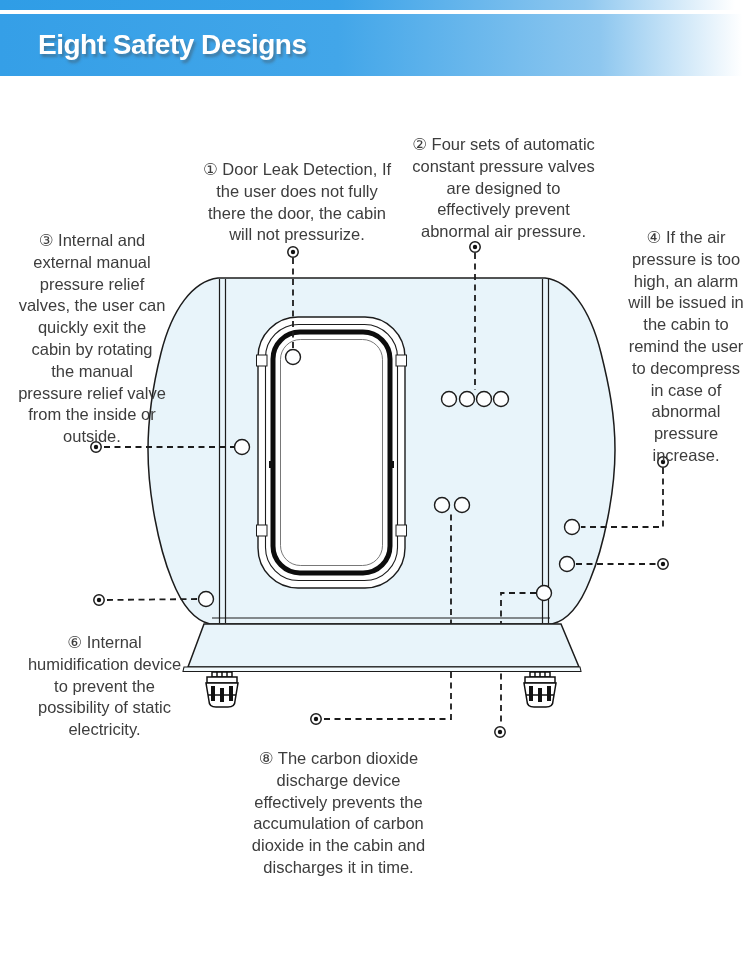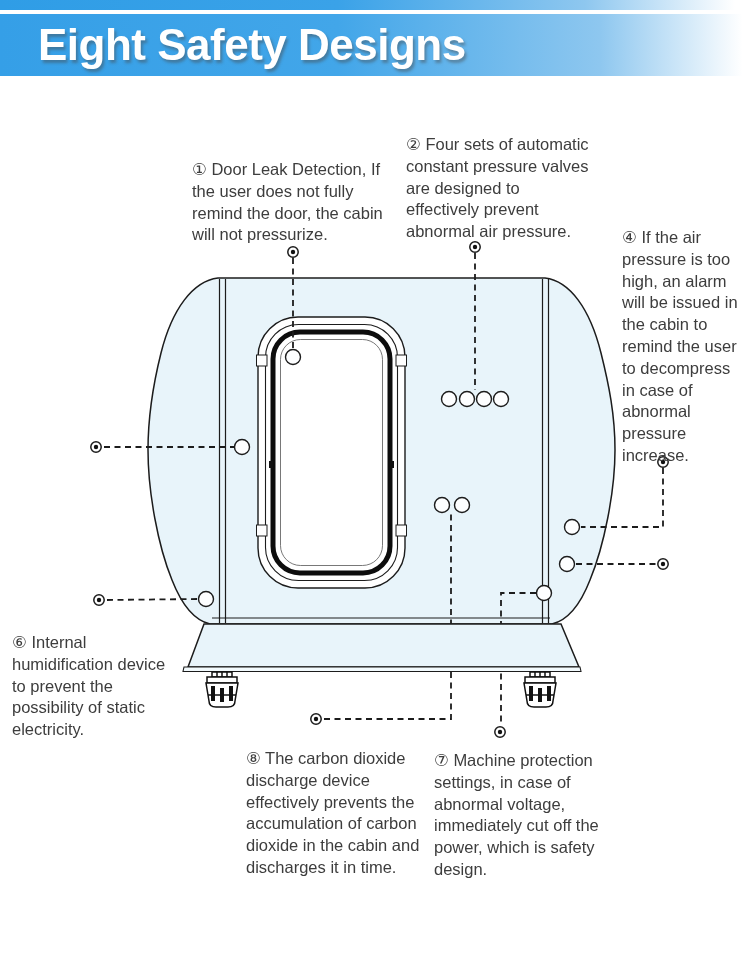--- a/index.html
+++ b/index.html
@@ -14,32 +14,33 @@
   .header-stripe{
     position:absolute;left:0;top:0;width:750px;height:10px;
     background:linear-gradient(90deg,#2f9de6 0%,#3aa2e8 45%,#8ec7ef 78%,#ffffff 98%);
   }
   .header-bar{
     position:absolute;left:0;top:14px;width:750px;height:62px;
     background:linear-gradient(90deg,#359fe7 0%,#42a6e9 45%,#8ec7ef 80%,#ffffff 99%);
   }
   .header-title{
     position:absolute;left:38px;top:14px;height:62px;line-height:62px;
-    font-size:44px;font-weight:700;color:#ffffff;letter-spacing:-0.5px;
+    font-size:28px;font-weight:700;color:#ffffff;letter-spacing:-0.5px;
     text-shadow:2px 3px 3px rgba(70,70,70,0.45);
     white-space:nowrap;
   }
   
   .diagram-svg{position:absolute;left:0;top:0;width:750px;height:958px;}
   
   .callout{
     position:absolute;
     color:#3d3d3d;
     font-size:16.5px;line-height:21.8px;
     white-space:pre-line;
+    text-align:center;
   }
 </style>
 </head>
 <body>
 
 <div class="page">
 
   <div class="header-stripe"></div>
   <div class="header-bar"></div>
   <div class="header-title">Eight Safety Designs</div>
@@ -180,49 +181,53 @@
         <rect x="529" y="686" width="4" height="15" fill="#111" stroke="none"></rect>
         <rect x="538" y="688" width="4" height="14" fill="#111" stroke="none"></rect>
         <rect x="547" y="686" width="4" height="15" fill="#111" stroke="none"></rect>
         <line x1="526" y1="695" x2="554" y2="695"></line>
       </g>
     </g>
   </svg>
 
   <div class="callout" style="left:192px;top:159px;width:210px;">① Door Leak Detection, If
 the user does not fully
-remind the door, the cabin
+there the door, the cabin
 will not pressurize.</div>
   <div class="callout" style="left:406px;top:134px;width:195px;">② Four sets of automatic
 constant pressure valves
 are designed to
 effectively prevent
 abnormal air pressure.</div>
+  <div class="callout" style="left:12px;top:230px;width:160px;">③ Internal and
+external manual
+pressure relief
+valves, the user can
+quickly exit the
+cabin by rotating
+the manual
+pressure relief valve
+from the inside or
+outside.</div>
   <div class="callout" style="left:622px;top:227px;width:128px;">④ If the air
 pressure is too
 high, an alarm
 will be issued in
 the cabin to
 remind the user
 to decompress
 in case of
 abnormal
 pressure
 increase.</div>
   <div class="callout" style="left:12px;top:632px;width:185px;">⑥ Internal
 humidification device
 to prevent the
 possibility of static
 electricity.</div>
-  <div class="callout" style="left:434px;top:750px;width:180px;">⑦ Machine protection
-settings, in case of
-abnormal voltage,
-immediately cut off the
-power, which is safety
-design.</div>
   <div class="callout" style="left:198px;top:748px;width:185px;margin-left:48px;">⑧ The carbon dioxide
 discharge device
 effectively prevents the
 accumulation of carbon
 dioxide in the cabin and
 discharges it in time.</div>
 
 </div>
 
 </body></html>

